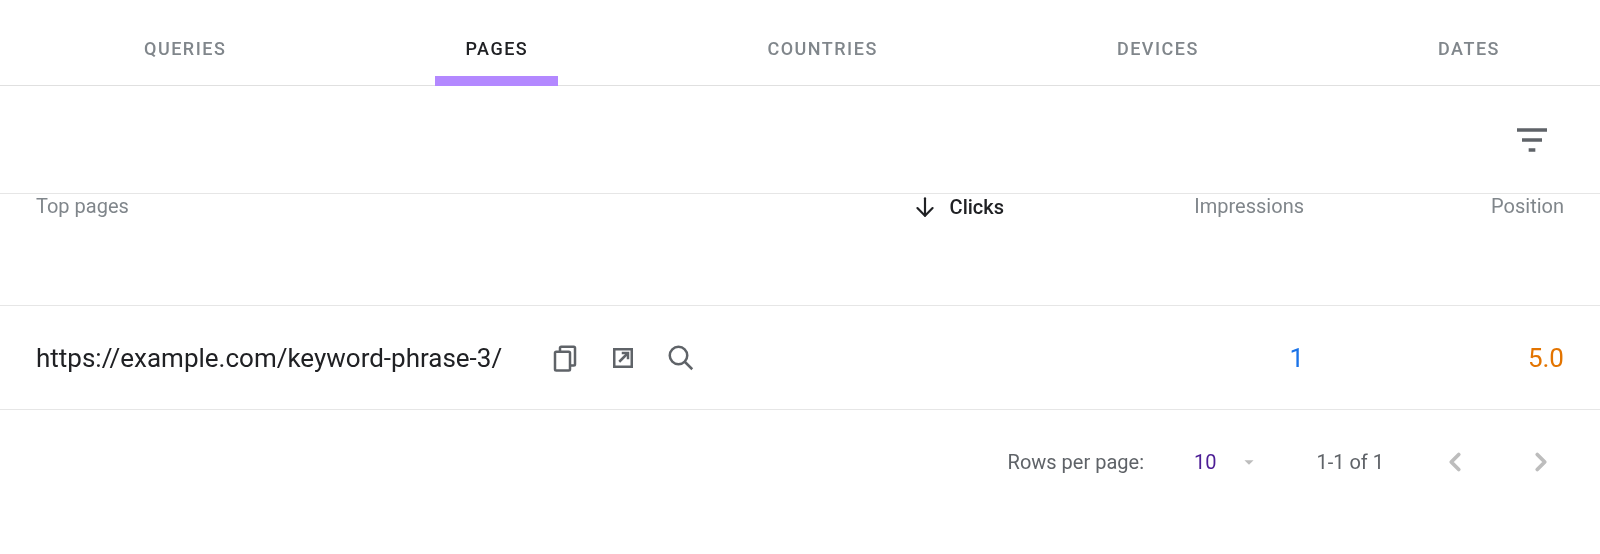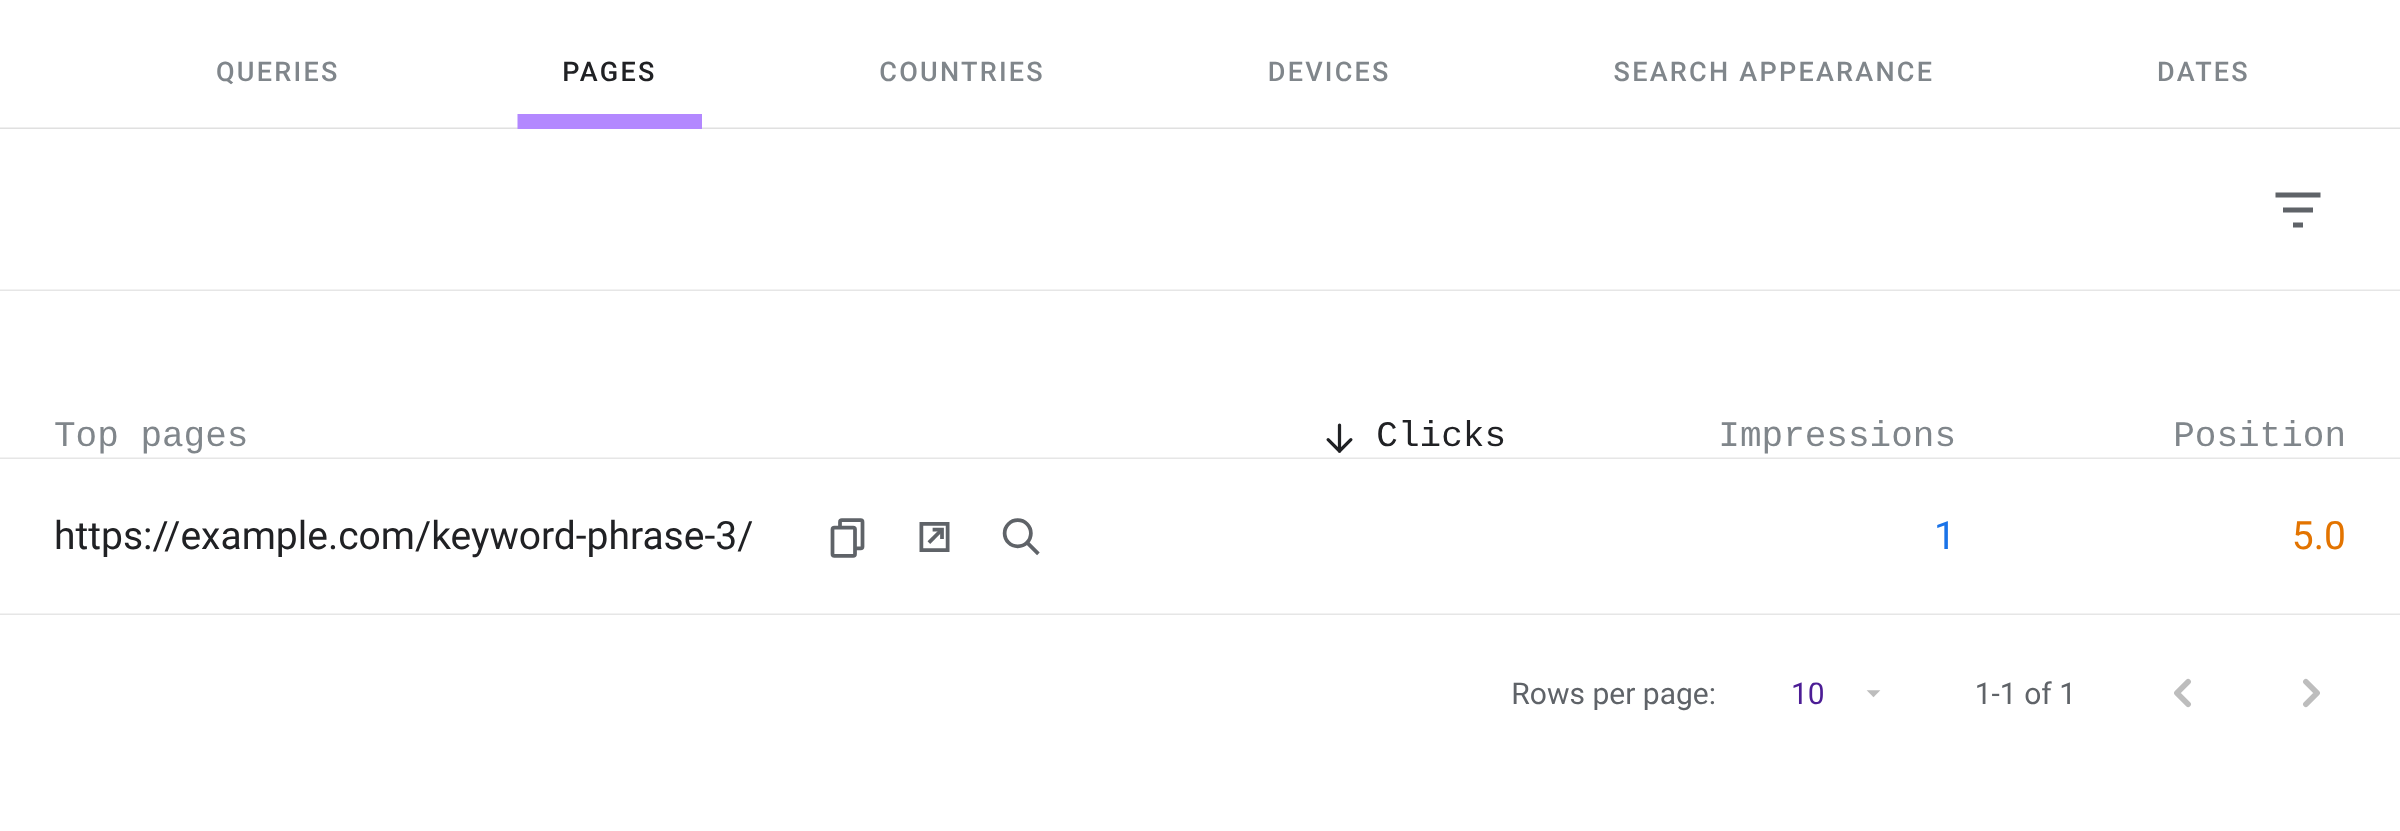--- a/index.html
+++ b/index.html
@@ -46,27 +46,26 @@
       border-bottom: 1px solid #e6e6e6;
       display: flex;
       align-items: center;
       justify-content: flex-end;
       padding-right: 48px;
     }
     .filter-icon { cursor: pointer; }
     .filter-icon svg { display: block; }
     .header-row {
       display: flex;
-      align-items: flex-end;
+      align-items: flex-start;
       height: 112px;
       border-bottom: 1px solid #e6e6e6;
       padding: 0 36px;
-      font-size: 24px;
+      font-size: 20px;
       color: #80868b;
-      font-family: Liberation Mono, monospace;
     }
     .col-page { flex: 1 1 auto; display: flex; align-items: center; }
     .col-clicks { width: 230px; text-align: right; display:flex; justify-content:flex-end; align-items:center; gap:12px; }
     .col-impr  { width: 300px; text-align: right; }
     .col-pos   { width: 260px; text-align: right; }
     .header-row .sorted { color: #202124; font-weight: 500; }
     .data-row {
       display: flex;
       align-items: center;
       height: 104px;
@@ -96,21 +95,20 @@
     svg { display:block; }
   </style>
 </head>
 <body>
 
 <div class="tabs">
   <div class="tab">QUERIES</div>
   <div class="tab active">PAGES</div>
   <div class="tab">COUNTRIES</div>
   <div class="tab">DEVICES</div>
-  <div class="tab">SEARCH APPEARANCE</div>
   <div class="tab">DATES</div>
 </div>
 
 <div class="filterbar">
   <span class="filter-icon">
     <svg width="40" height="40" viewBox="0 0 24 24" fill="#5f6368">
         <path d="M3 5h18v2H3zm3 6h12v2H6zm4 6h4v2h-4z"></path>
       </svg>
   </span>
 </div>

